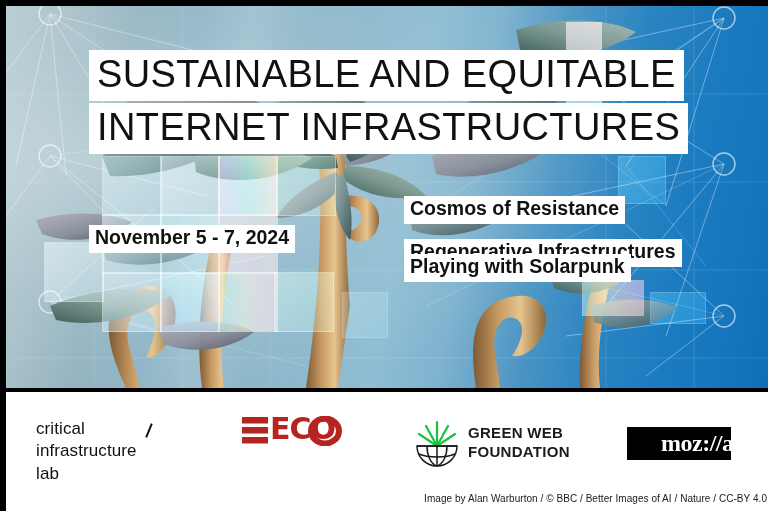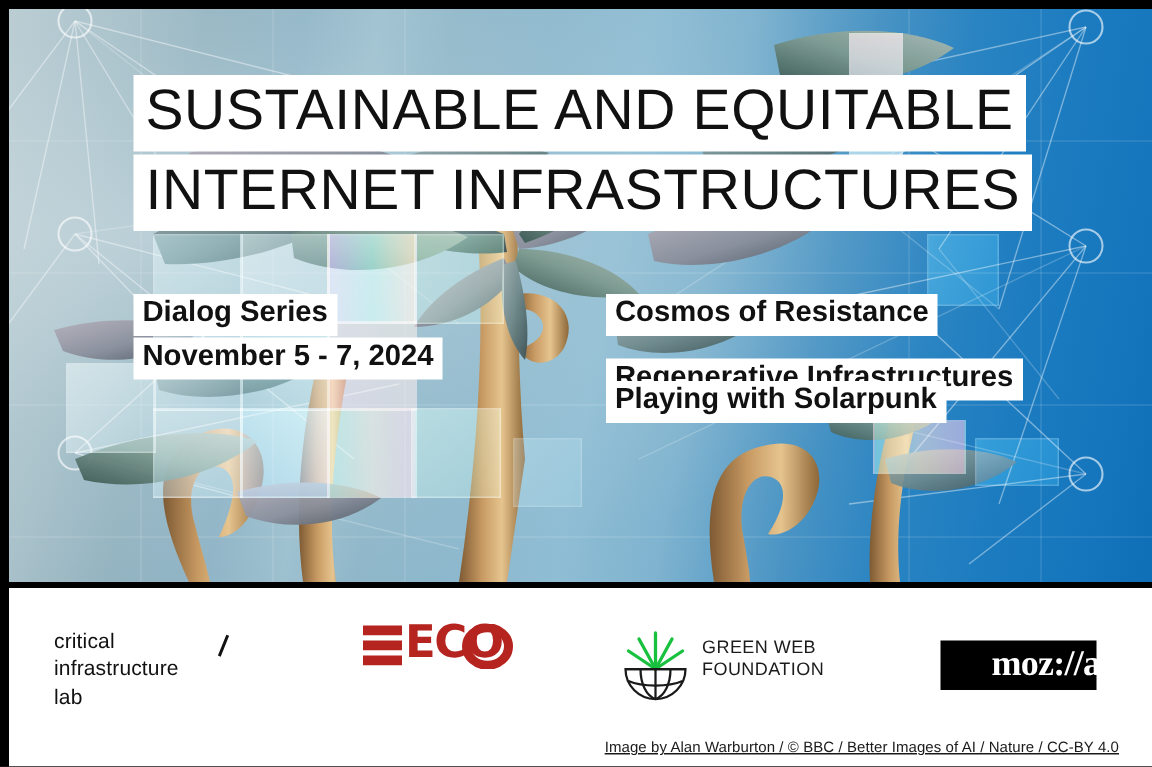--- a/index.html
+++ b/index.html
@@ -48,44 +48,44 @@
   .sub{font-size:19.5px;font-weight:700;letter-spacing:0px;
        padding:3px 6px 5px 6px;}
 
   
   .logobar{position:absolute;left:3px;top:389px;width:762px;height:119px;
            background:#fff;}
   .logo{position:absolute;}
 
   
   .cil{left:30px;top:26px;width:180px;height:62px;color:#111;
-       font-size:14px;line-height:1.32;font-weight:400;letter-spacing:.1px;}
+       font-size:17px;line-height:1.32;font-weight:400;letter-spacing:.1px;}
   .cil .l2{}
   .cil .slash{position:absolute;left:112px;top:5px;width:2.2px;height:15px;
               background:#111;transform:rotate(22deg);}
 
   
   .eco{left:236px;top:23px;width:120px;height:68px;}
   .eco-red{color:#b5241f;}
   .eco-w{font-size:30px;font-weight:900;letter-spacing:-1px;line-height:.95;
          font-family:"DejaVu Sans",sans-serif;}
 
   
   .gwf{left:406px;top:26px;width:180px;height:60px;}
   .gwf-txt{position:absolute;left:56px;top:6px;color:#1b1b1b;
-           font-size:12px;font-weight:400;line-height:1.25;letter-spacing:.3px;}
+           font-size:15px;font-weight:700;line-height:1.25;letter-spacing:.3px;}
 
   
   .moz{left:621px;top:35px;width:104px;height:33px;background:#000;}
   .moz-txt{color:#fff;font-family:"Liberation Serif","DejaVu Serif",serif;
            font-size:24px;font-weight:700;letter-spacing:-.5px;
            text-align:center;line-height:33px;margin-left:34px;}
 
-  .credit{position:absolute;right:22px;bottom:7px;color:#1a1a1a;
-          font-size:10px;letter-spacing:.05px;white-space:nowrap;text-decoration:underline;}
+  .credit{position:absolute;right:1px;bottom:7px;color:#1a1a1a;
+          font-size:10px;letter-spacing:.05px;white-space:nowrap;}
 </style>
 </head>
 <body>
 
 <div class="poster">
 
   <div class="hero">
     <div class="hero-bg"></div>
     <div class="hero-wash"></div>
 
@@ -240,21 +240,20 @@
       <div class="tile" style="left:560px;top:16px;width:34px;height:120px;background:linear-gradient(180deg,#ffd2e8,#b9e6ff,#ffe9b5);opacity:.65;"></div>
       <div class="tile" style="left:612px;top:150px;width:46px;height:46px;background:linear-gradient(120deg,#2f6fae,#1b4f84);opacity:.6;"></div>
       <div class="tile" style="left:576px;top:274px;width:60px;height:34px;background:linear-gradient(90deg,#8fe8d0,#ffd79b,#ff9ecb);opacity:.55;"></div>
       <div class="tile" style="left:644px;top:286px;width:54px;height:30px;background:linear-gradient(120deg,#2a6ba8,#17477c);opacity:.6;"></div>
       <div class="tile" style="left:336px;top:286px;width:44px;height:44px;background:linear-gradient(120deg,#4f7a86,#2b4a54);opacity:.5;"></div>
     </div>
 
     <div class="tbox title" style="left:83px;top:44px;">SUSTAINABLE AND EQUITABLE</div>
     <div class="tbox title" style="left:83px;top:97px;">INTERNET INFRASTRUCTURES</div>
 
-    <div class="tbox sub" style="left:83px;top:190px;">Dialog Series</div>
     <div class="tbox sub" style="left:83px;top:219px;">November 5 - 7, 2024</div>
 
     <div class="tbox sub" style="left:398px;top:190px;">Cosmos of Resistance</div>
     <div class="tbox sub" style="left:398px;top:233px;">Regenerative Infrastructures</div>
     <div class="tbox sub" style="left:398px;top:248px;">Playing with Solarpunk</div>
   </div>
 
   <div class="logobar">
 
     <div class="logo cil">

